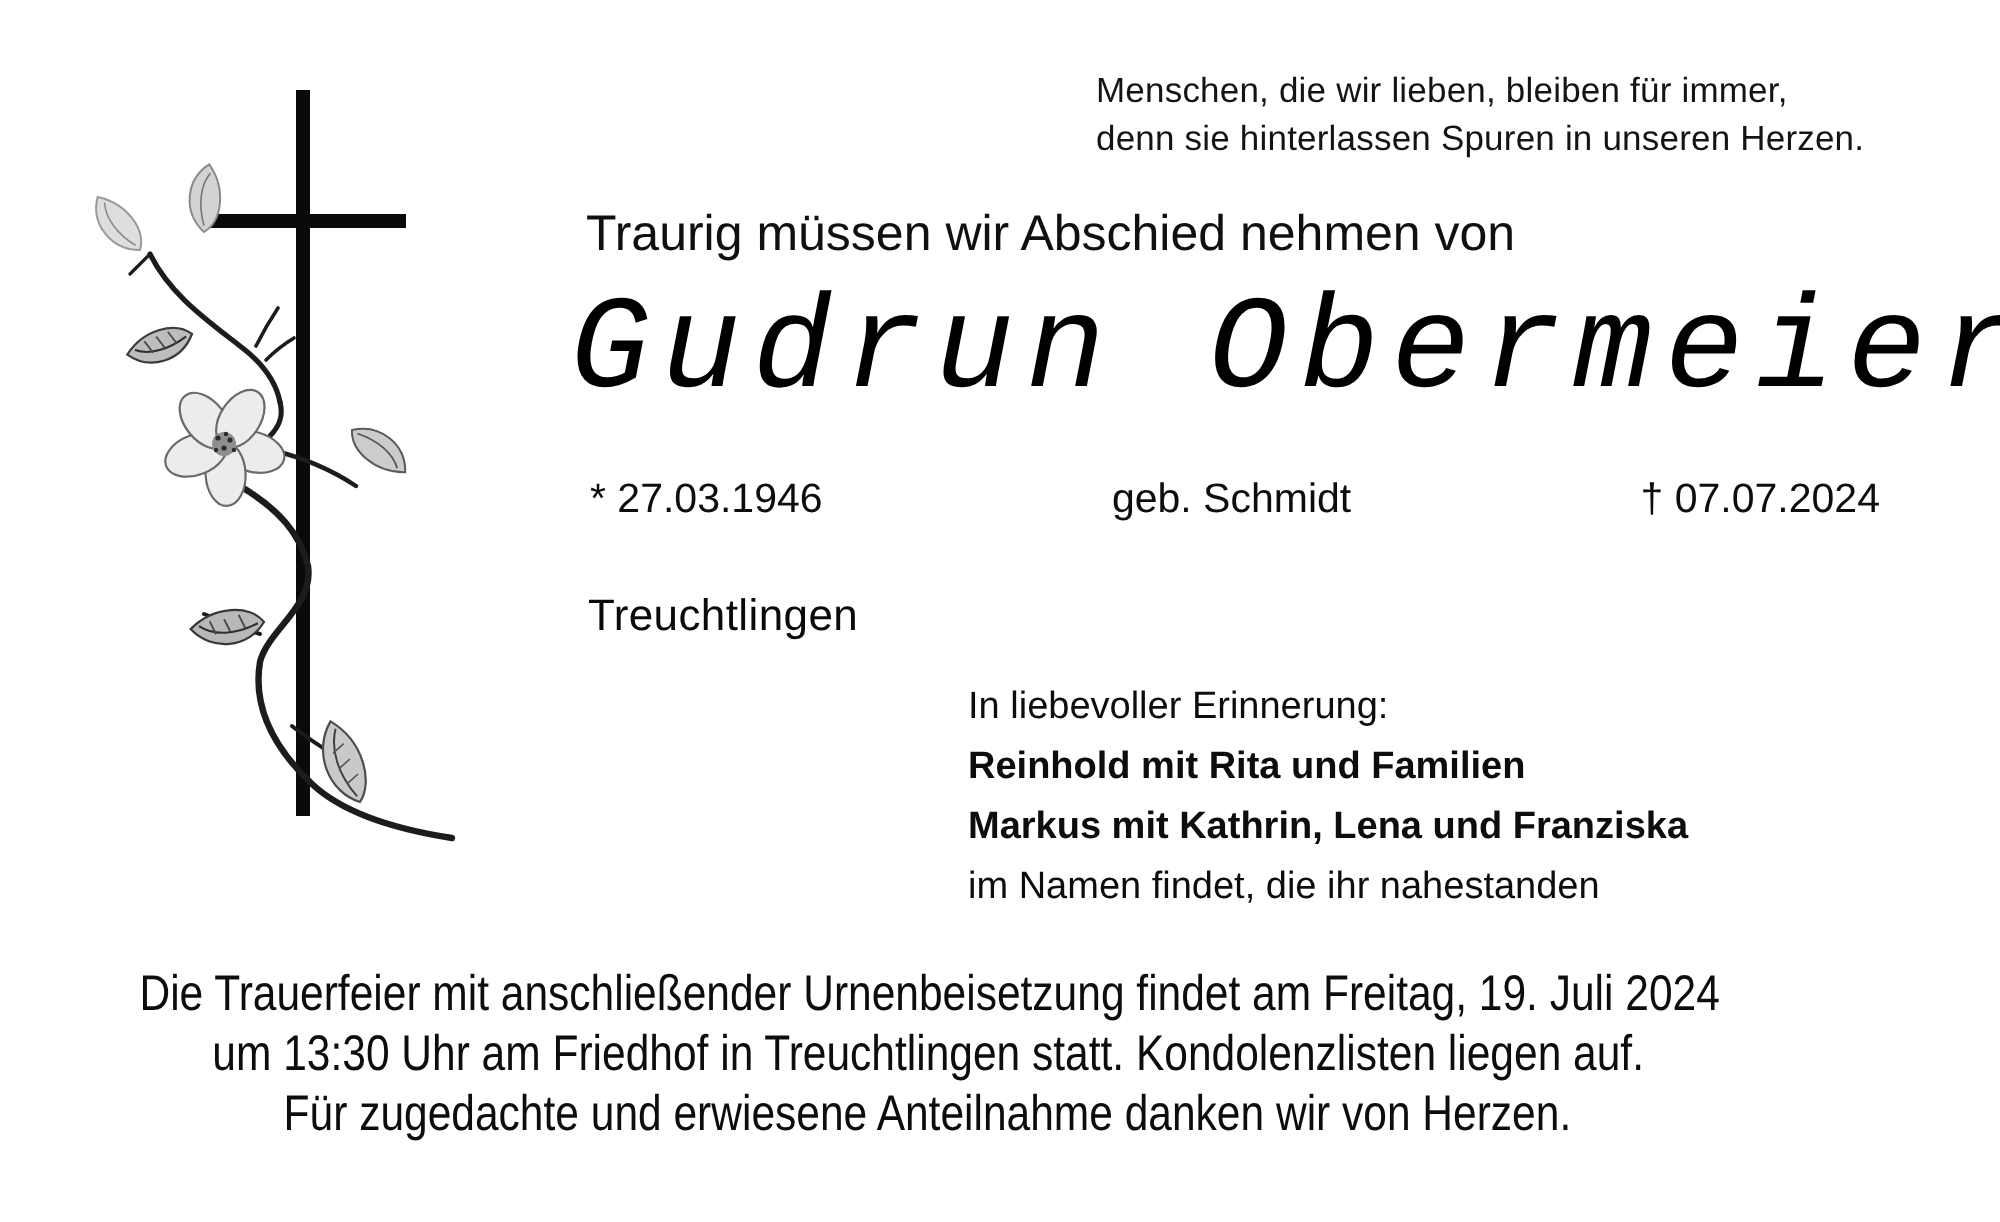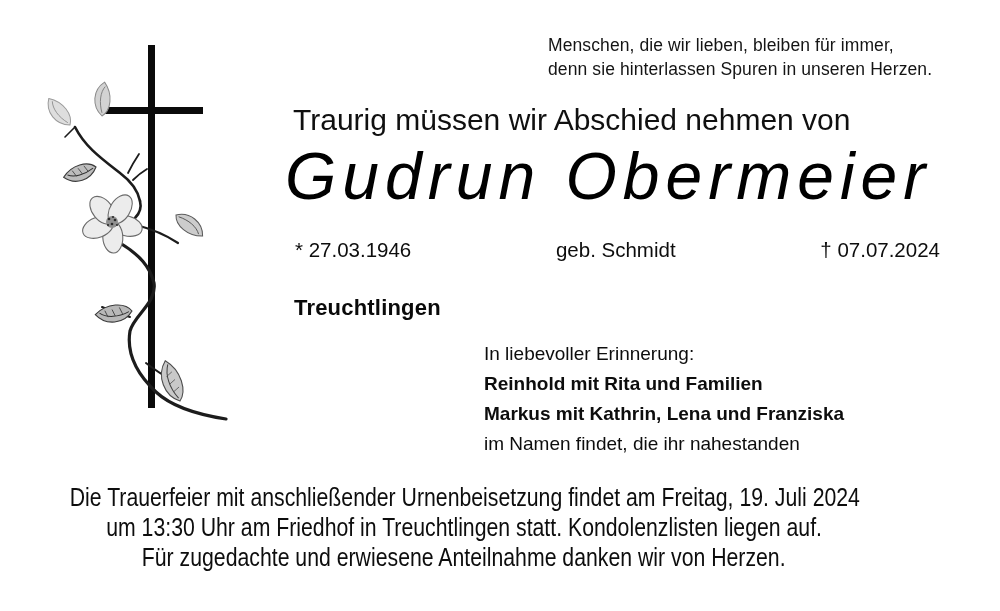--- a/index.html
+++ b/index.html
@@ -15,37 +15,37 @@
   .canvas { position: relative; width: 1000px; height: 611px; background: #ffffff; }
   .abs { position: absolute; }
 
   .quote {
     left: 548px; top: 33px;
     font-size: 17.5px; line-height: 24px;
     color: #141414; letter-spacing: 0.1px;
   }
   .intro {
     left: 293px; top: 103px;
-    font-size: 30px; color: #101010;
+    font-size: 25px; color: #101010;
   }
   .deceased-name {
     left: 285px; top: 138px; width: 670px;
-    font-family: Liberation Sans, sans-serif;
+    font-family: Liberation Mono, monospace;
     font-style: italic;
     font-size: 66px; letter-spacing: 6px;
     white-space: nowrap; color: #000;
   }
   .dates-row {
     left: 295px; top: 238px; width: 645px;
     display: flex; justify-content: space-between; align-items: baseline;
     font-size: 20.5px; color: #0d0d0d;
   }
   .city {
     left: 294px; top: 295px;
-    font-size: 22px; font-weight: bold; letter-spacing: 0.2px;
+    font-size: 22px; font-weight: normal; letter-spacing: 0.2px;
   }
   .memory {
     left: 484px; top: 339px;
     font-size: 19px; line-height: 30px; color: #0d0d0d;
   }
   .memory .bold { font-weight: bold; }
   .footer {
     left: 0; top: 482px; width: 928px;
     text-align: center;
     font-size: 25px; line-height: 30px; color: #0d0d0d;

